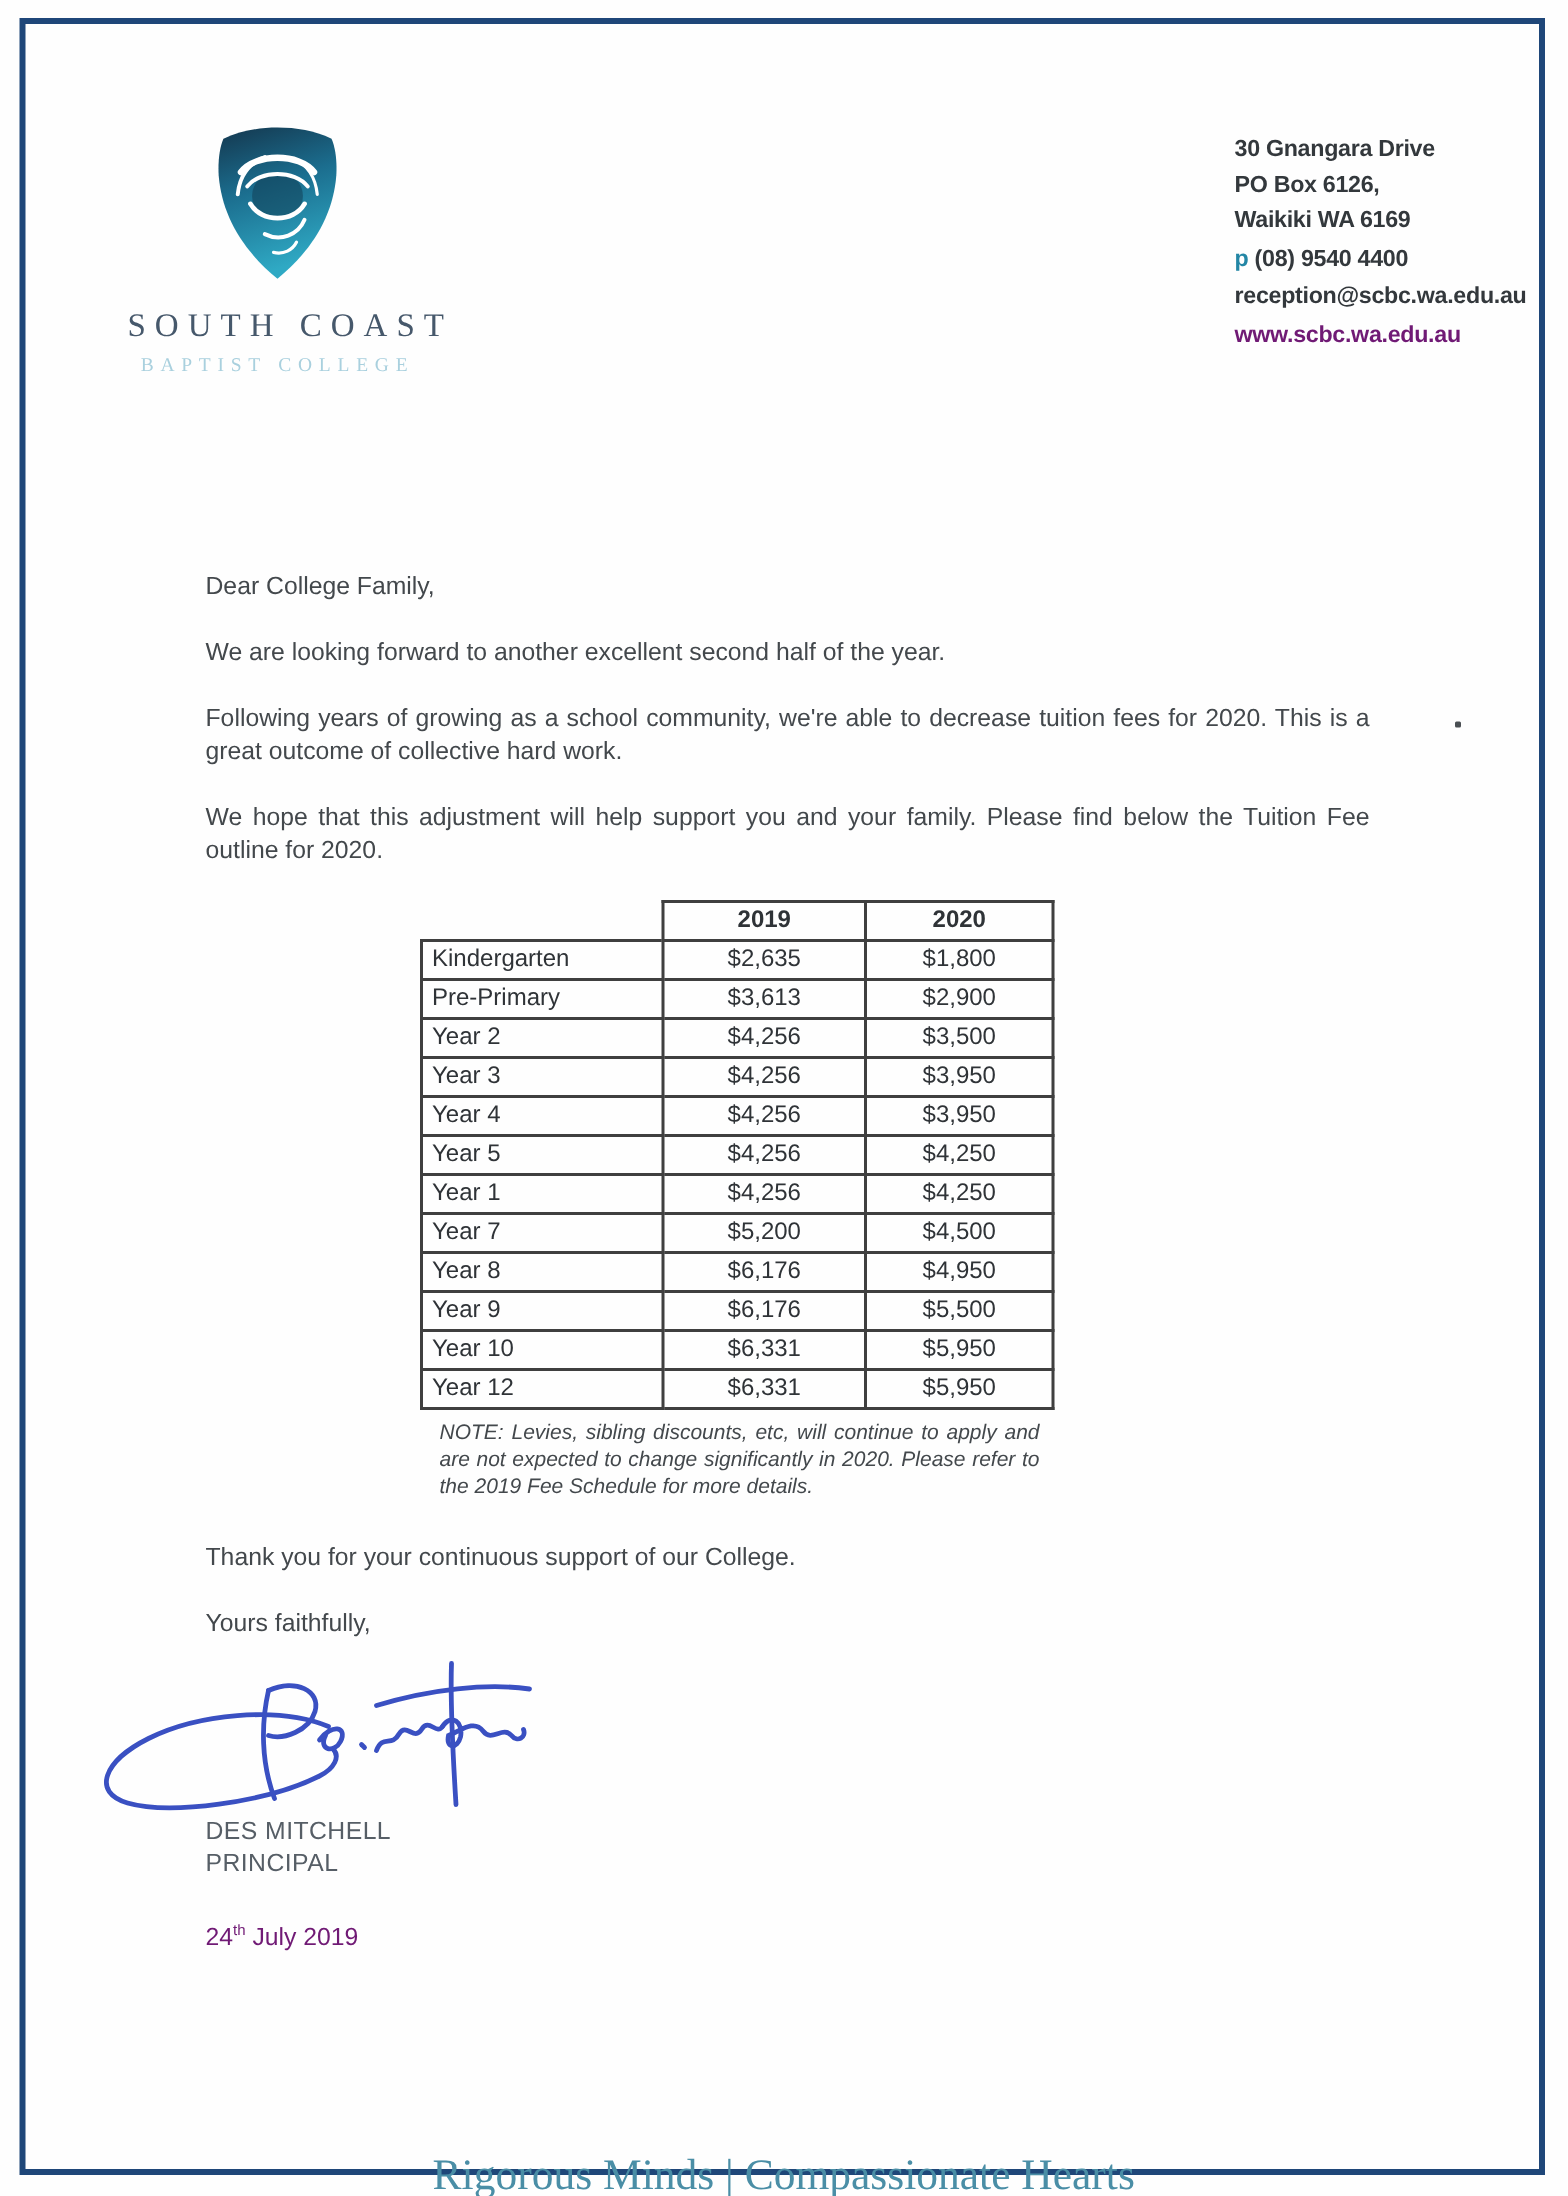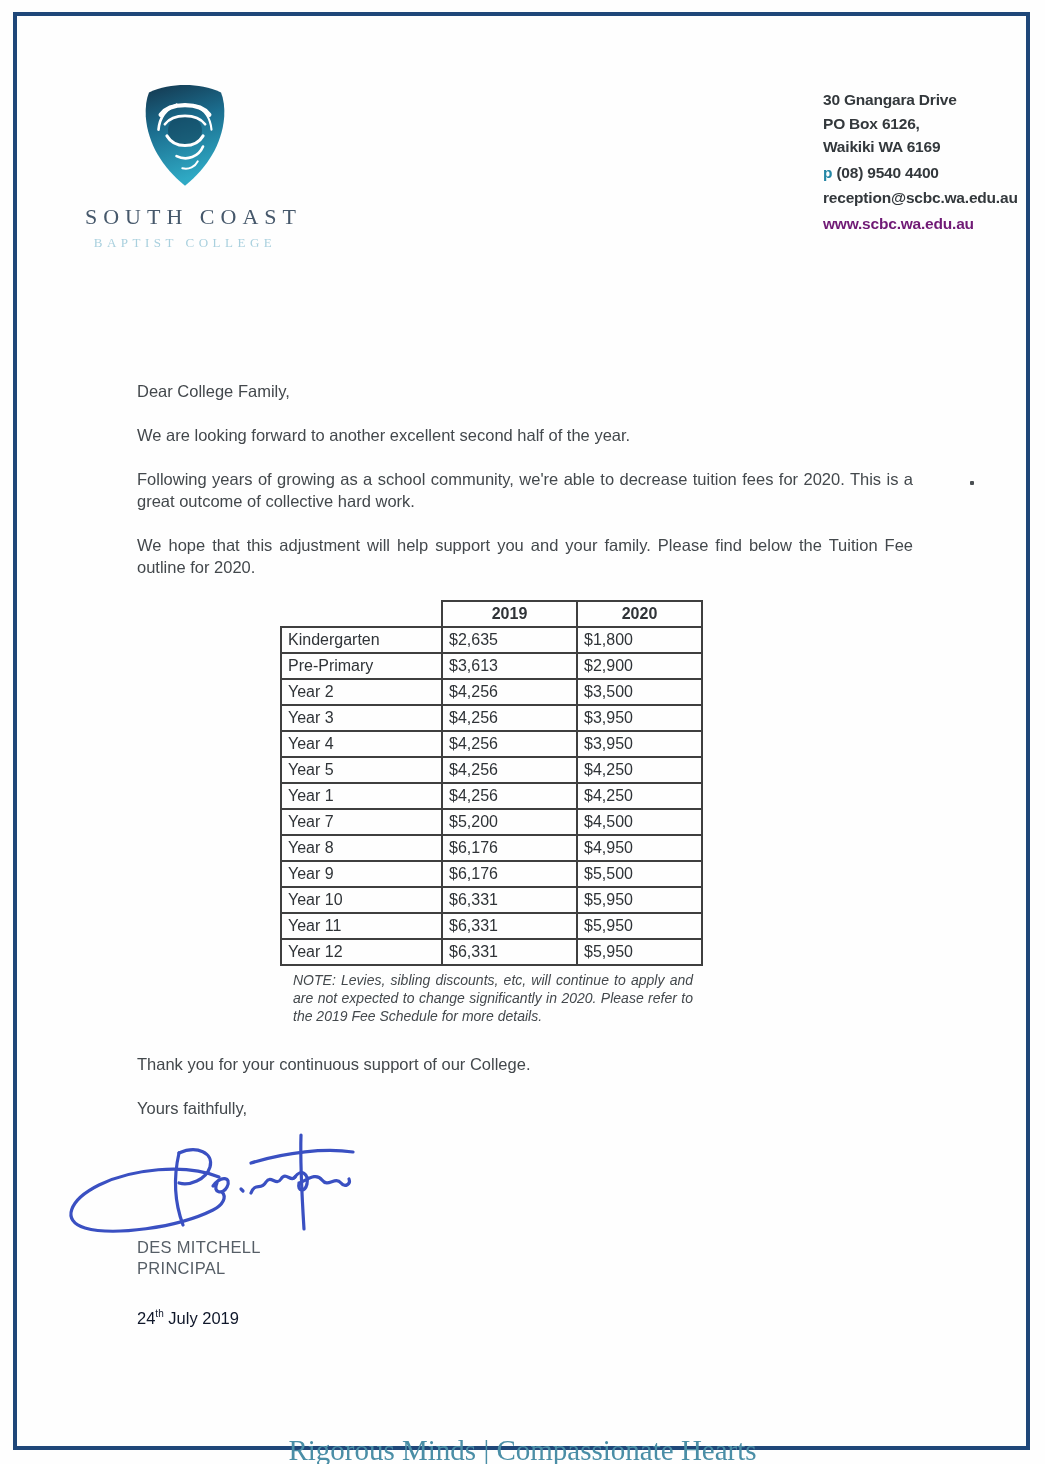--- a/index.html
+++ b/index.html
@@ -47,37 +47,37 @@
   table.fees col.c1 { width:161px; }
   table.fees col.c2 { width:135px; }
   table.fees col.c3 { width:125px; }
   table.fees th, table.fees td {
     border:2px solid #3f3f3f; height:19px; padding:1px 6px;
     font-size:16px; font-weight:400;
   }
   table.fees th.blank { border:none; }
   table.fees th { font-weight:700; text-align:center; }
   table.fees td.td-label { text-align:left; }
-  table.fees td.td-fee { text-align:left; }
+  table.fees td.td-fee { text-align:center; }
 
   .note {
     margin:5px 0 0 156px; width:400px;
     font-style:italic; font-size:14px; line-height:18px;
     text-align:justify; color:#43484c;
   }
 
   .thanks { margin-top:28px !important; }
   .valediction { margin-top:6px !important; }
 
   
   .sig-block { position:relative; height:96px; margin-top:2px; }
   .sig-svg { position:absolute; left:-76px; top:-10px; }
   .signoff-name { line-height:21px; color:#565e66; letter-spacing:0.3px; }
   .signoff-role { line-height:21px; color:#565e66; letter-spacing:0.3px; }
-  .date-line { margin-top:24px; color:#0f172a; }
+  .date-line { margin-top:24px; color:#701a75; }
   .date-line sup { font-size:10px; }
 
   
   .tagline {
     position:absolute; left:0; right:0; top:1434px; text-align:center;
     font-family:"Liberation Serif", serif; font-size:29px; color:#4a8ea6;
   }
 
   .stray-dot {
     position:absolute; left:970px; top:481px; width:4px; height:4px;
@@ -194,25 +194,20 @@
               <td class="td-label">Year 9</td>
               <td class="td-fee">$6,176</td>
               <td class="td-fee">$5,500</td>
             </tr>
             <tr>
               <td class="td-label">Year 10</td>
               <td class="td-fee">$6,331</td>
               <td class="td-fee">$5,950</td>
             </tr>
             <tr>
-              <td class="td-label">Year 11</td>
-              <td class="td-fee">$6,331</td>
-              <td class="td-fee">$5,950</td>
-            </tr>
-            <tr>
               <td class="td-label">Year 12</td>
               <td class="td-fee">$6,331</td>
               <td class="td-fee">$5,950</td>
             </tr>
           </tbody>
       </table>
     </div>
 
     <div class="note">NOTE: Levies, sibling discounts, etc, will continue to apply and are not expected to change significantly in 2020. Please refer to the 2019 Fee Schedule for more details.</div>
 

